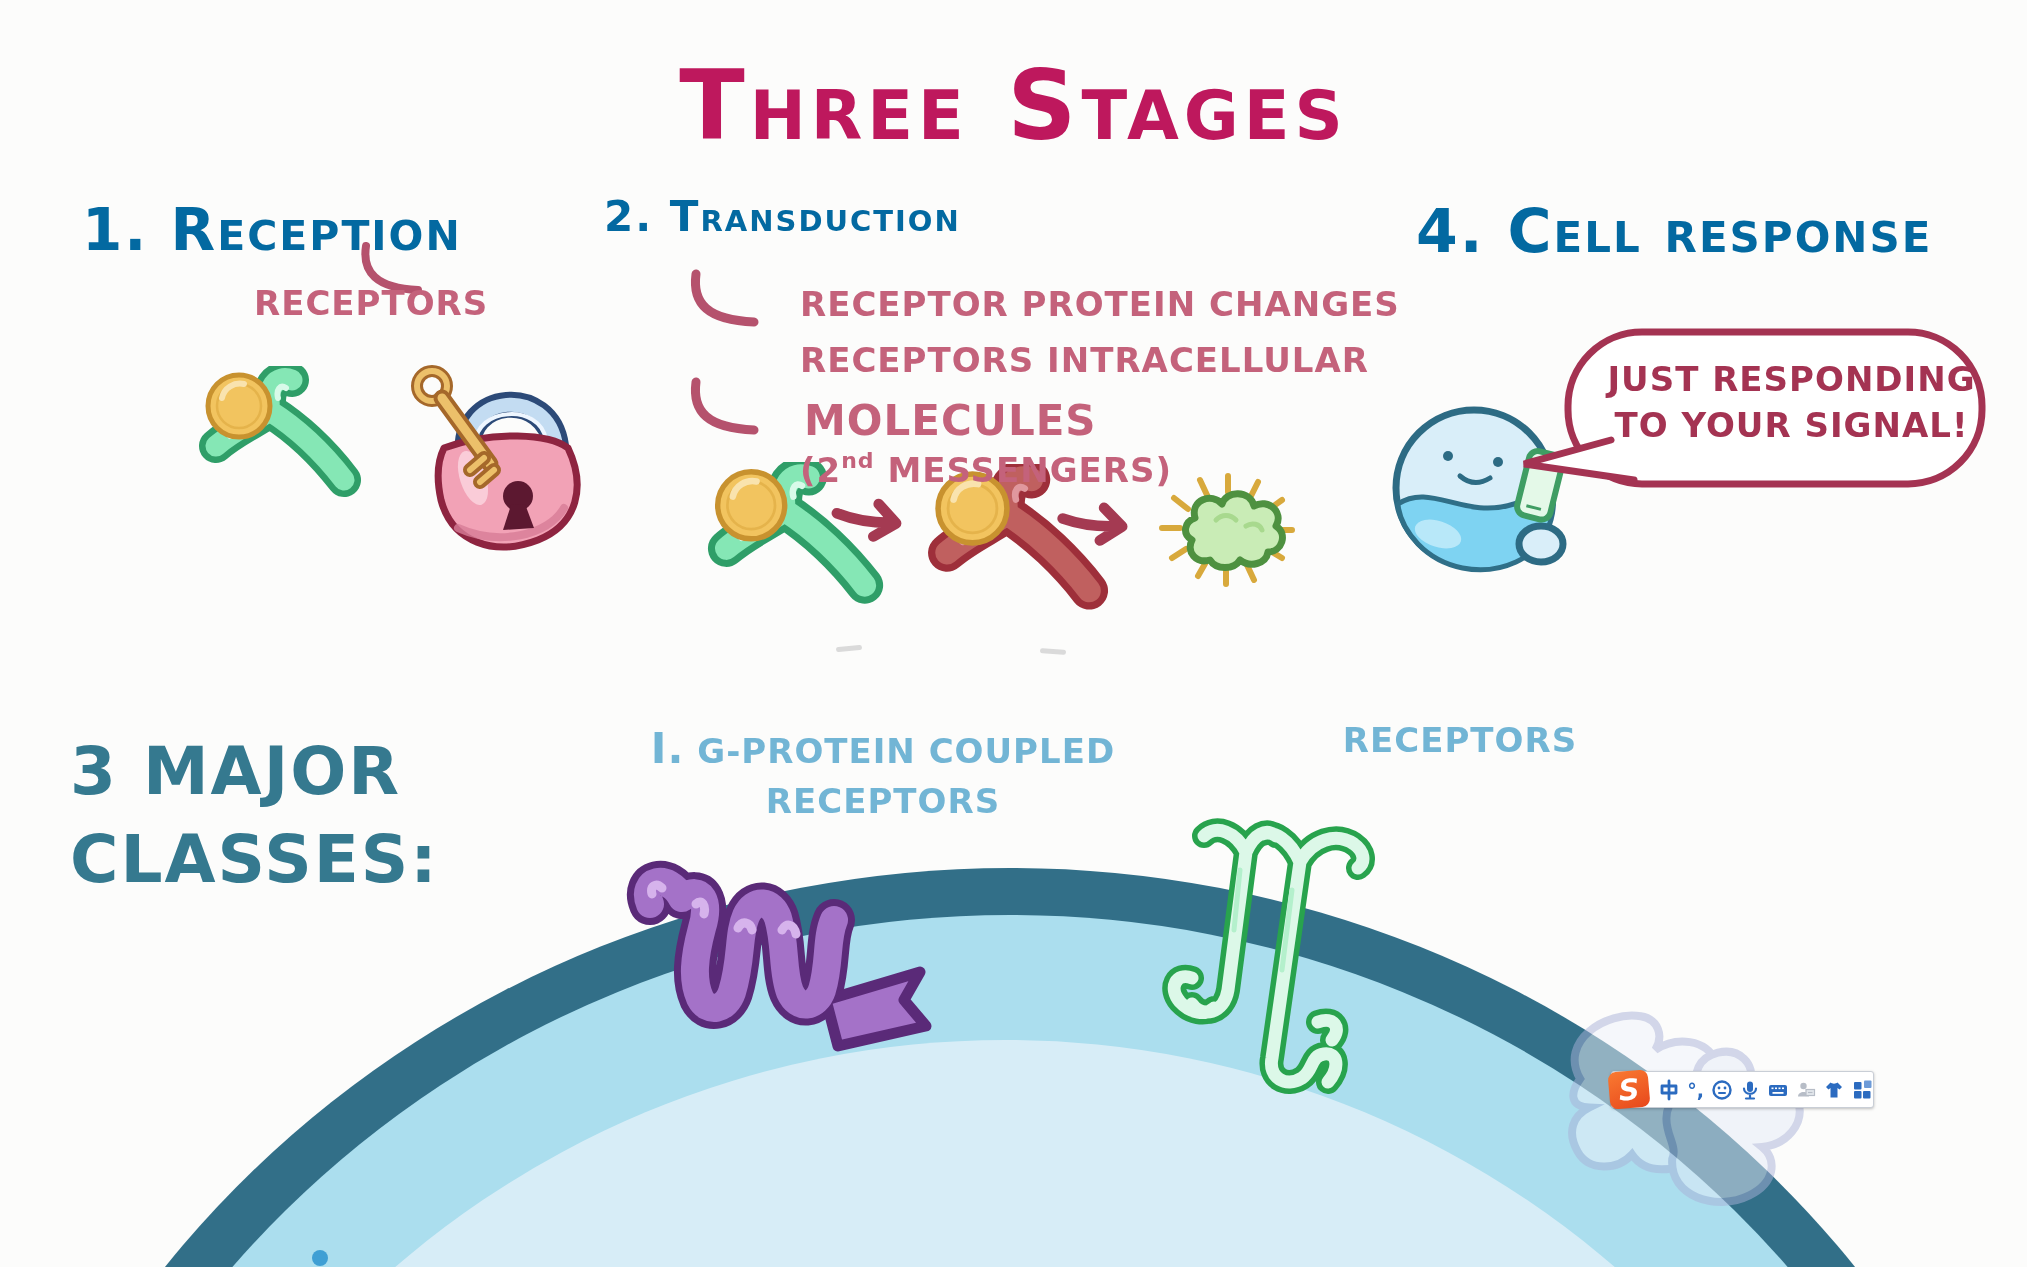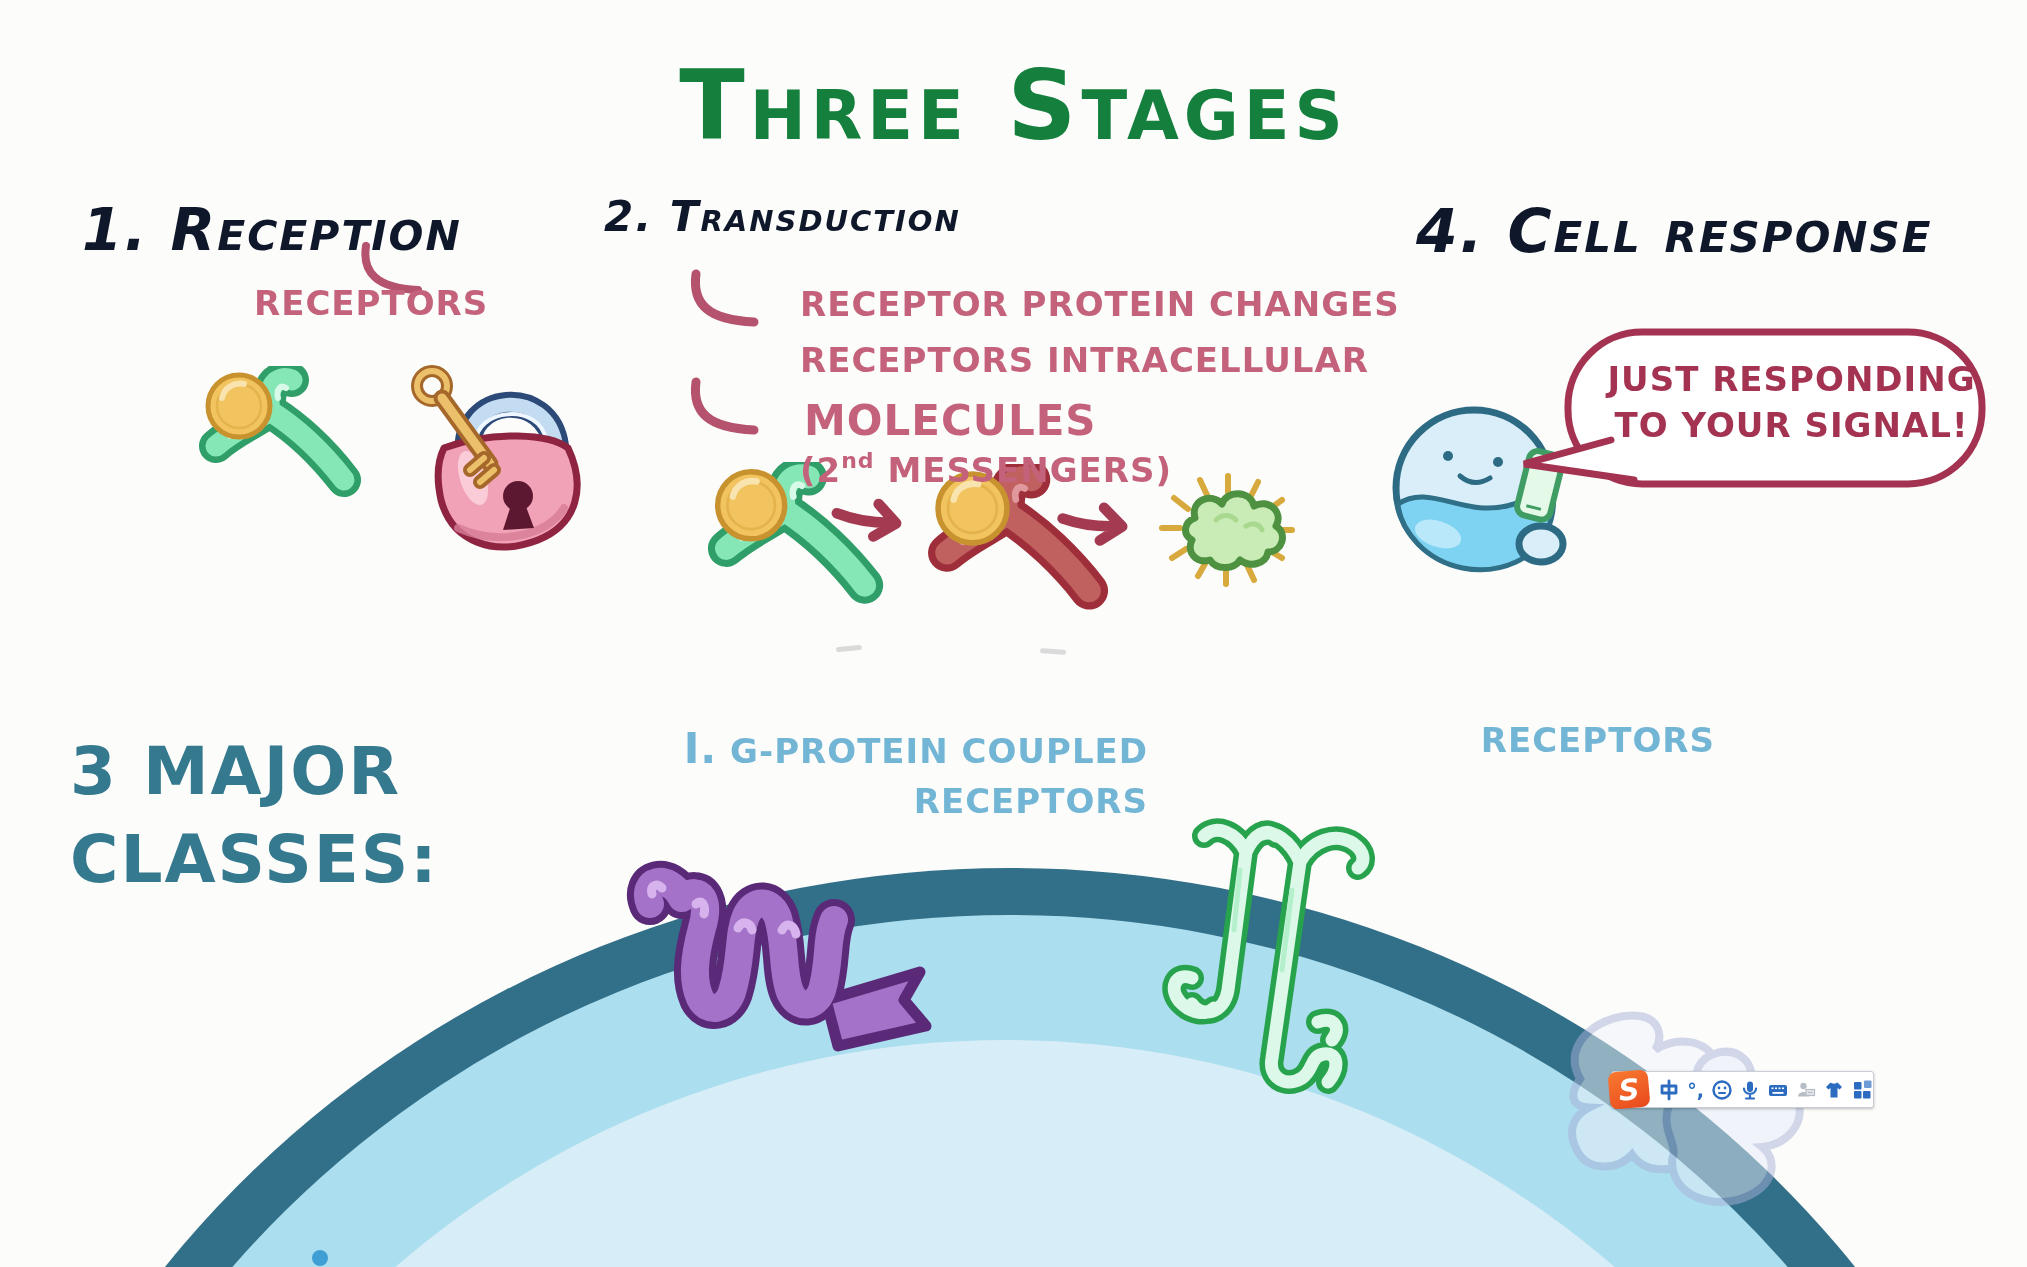--- a/index.html
+++ b/index.html
@@ -6,34 +6,34 @@
   body{
     width:2027px;height:1267px;position:relative;overflow:hidden;
     background:#fcfcfb;
     font-family:"DejaVu Sans","Liberation Sans",sans-serif;
   }
   .abs{position:absolute;}
   
   .title{
     top:50px;left:0;width:2027px;text-align:center;
     font-size:96px;font-weight:700;font-variant:small-caps;
-    letter-spacing:5px;color:#15803d;z-index:3;
+    letter-spacing:5px;color:#be185d;z-index:3;
   }
   .stage-heading{
-    font-weight:700;font-variant:small-caps;color:#0f172a;
-    letter-spacing:2px;z-index:3;white-space:nowrap;font-style:italic;
+    font-weight:700;font-variant:small-caps;color:#0369a1;
+    letter-spacing:2px;z-index:3;white-space:nowrap;
   }
   .note{font-weight:700;color:#c4627b;letter-spacing:1px;z-index:3;white-space:nowrap;}
   .sup{font-size:22px;vertical-align:14px;}
   .teal-heading{
     font-size:66px;font-weight:700;color:#35798f;letter-spacing:2px;
     line-height:88px;z-index:3;white-space:nowrap;
   }
   .class-label{
-    text-align:right;font-weight:700;color:#72b5d5;letter-spacing:1px;
+    text-align:center;font-weight:700;color:#72b5d5;letter-spacing:1px;
     z-index:3;
   }
   .class-label .numeral{font-size:42px;}
   .class-label .l1{font-size:34px;}
   .class-label .l2{font-size:34px;margin-top:8px;}
   .bubble-text{
     text-align:center;font-size:34px;font-weight:700;color:#a43352;
     letter-spacing:1px;line-height:46px;z-index:4;
   }
   svg{display:block;}

